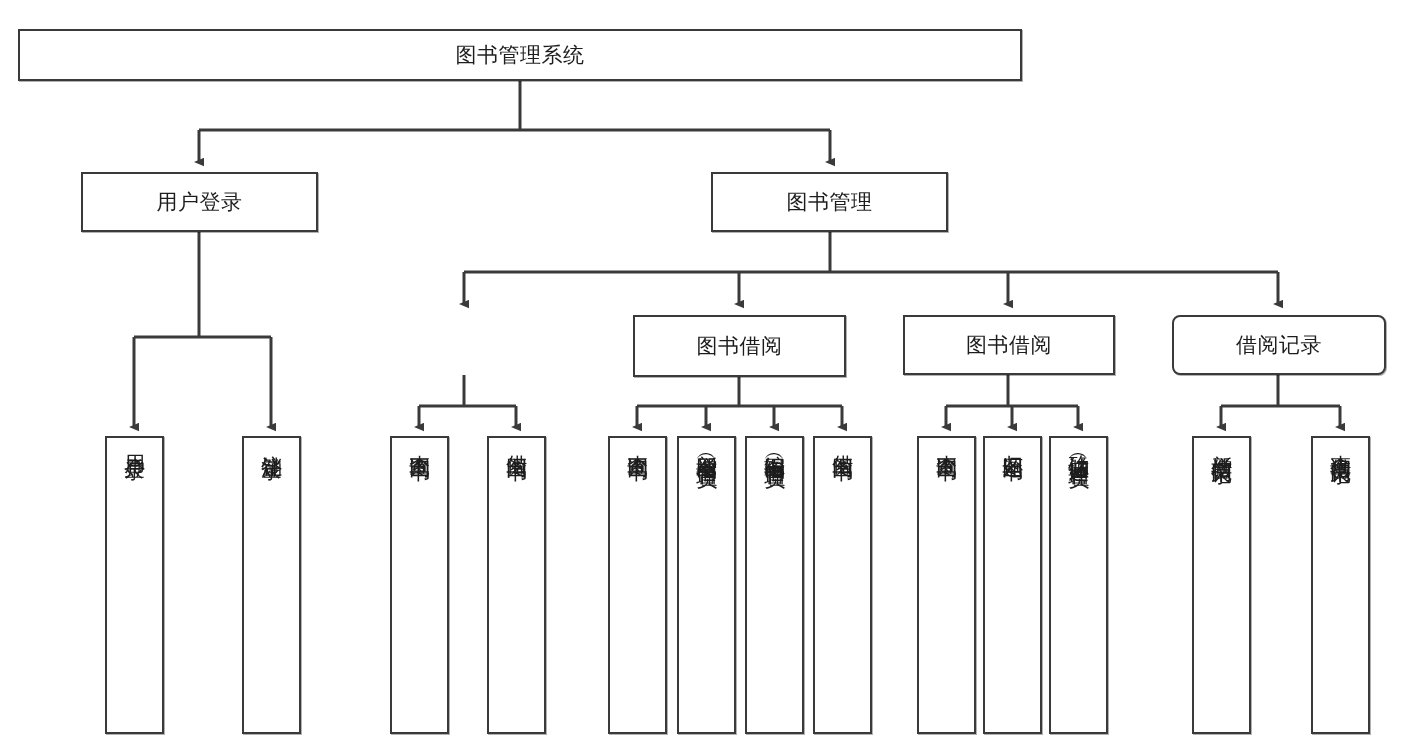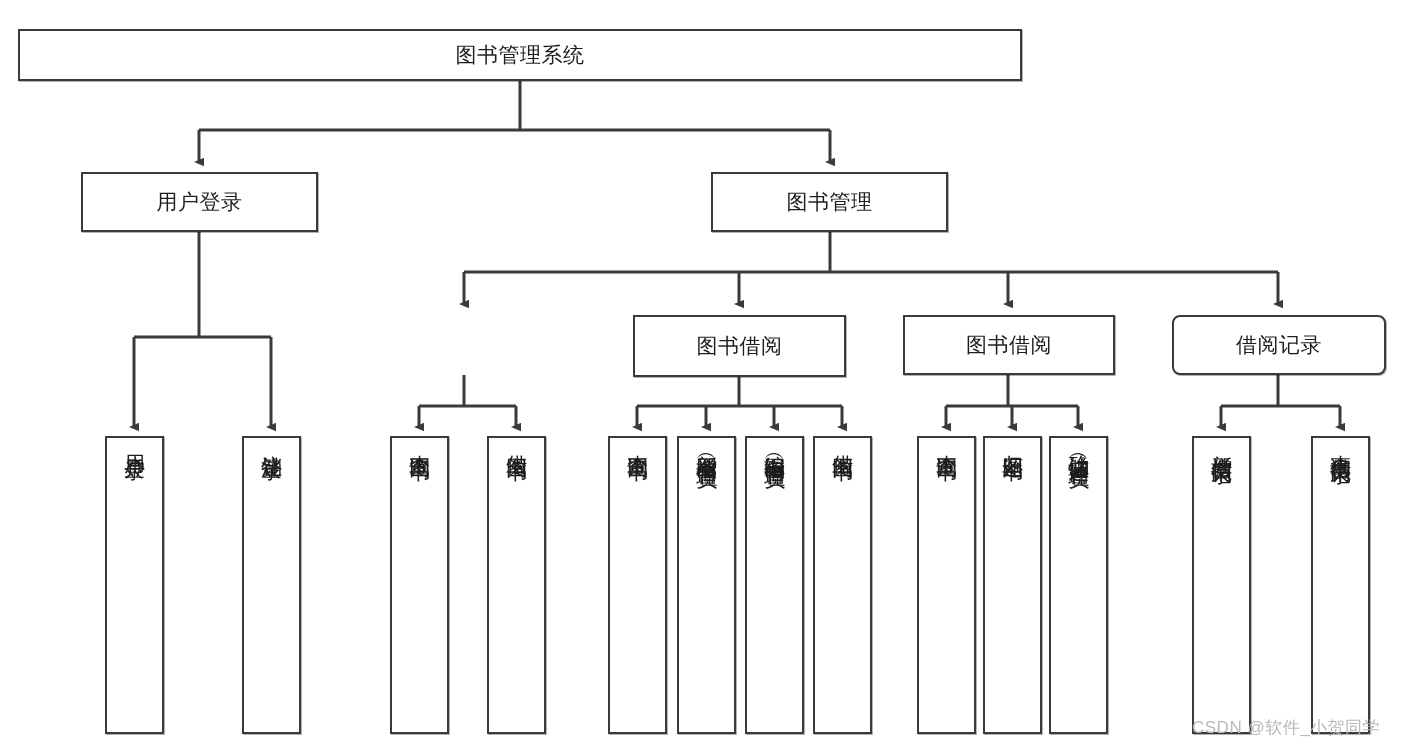--- a/index.html
+++ b/index.html
@@ -183,15 +183,14 @@
     <span class="lbl">确认归还（管理员）</span>
   </div>
 
   <div class="node vert" style="left:1192px; top:436px; width:59px; height:298px;">
     <span class="lbl">新增借阅记录</span>
   </div>
   <div class="node vert" style="left:1311px; top:436px; width:59px; height:298px;">
     <span class="lbl">查询借阅记录</span>
   </div>
 
-  <div class="watermark" style="left:1192px; top:716px;">CSDN @软件_小贺同学</div>
 
 </div>
 
 </body></html>

